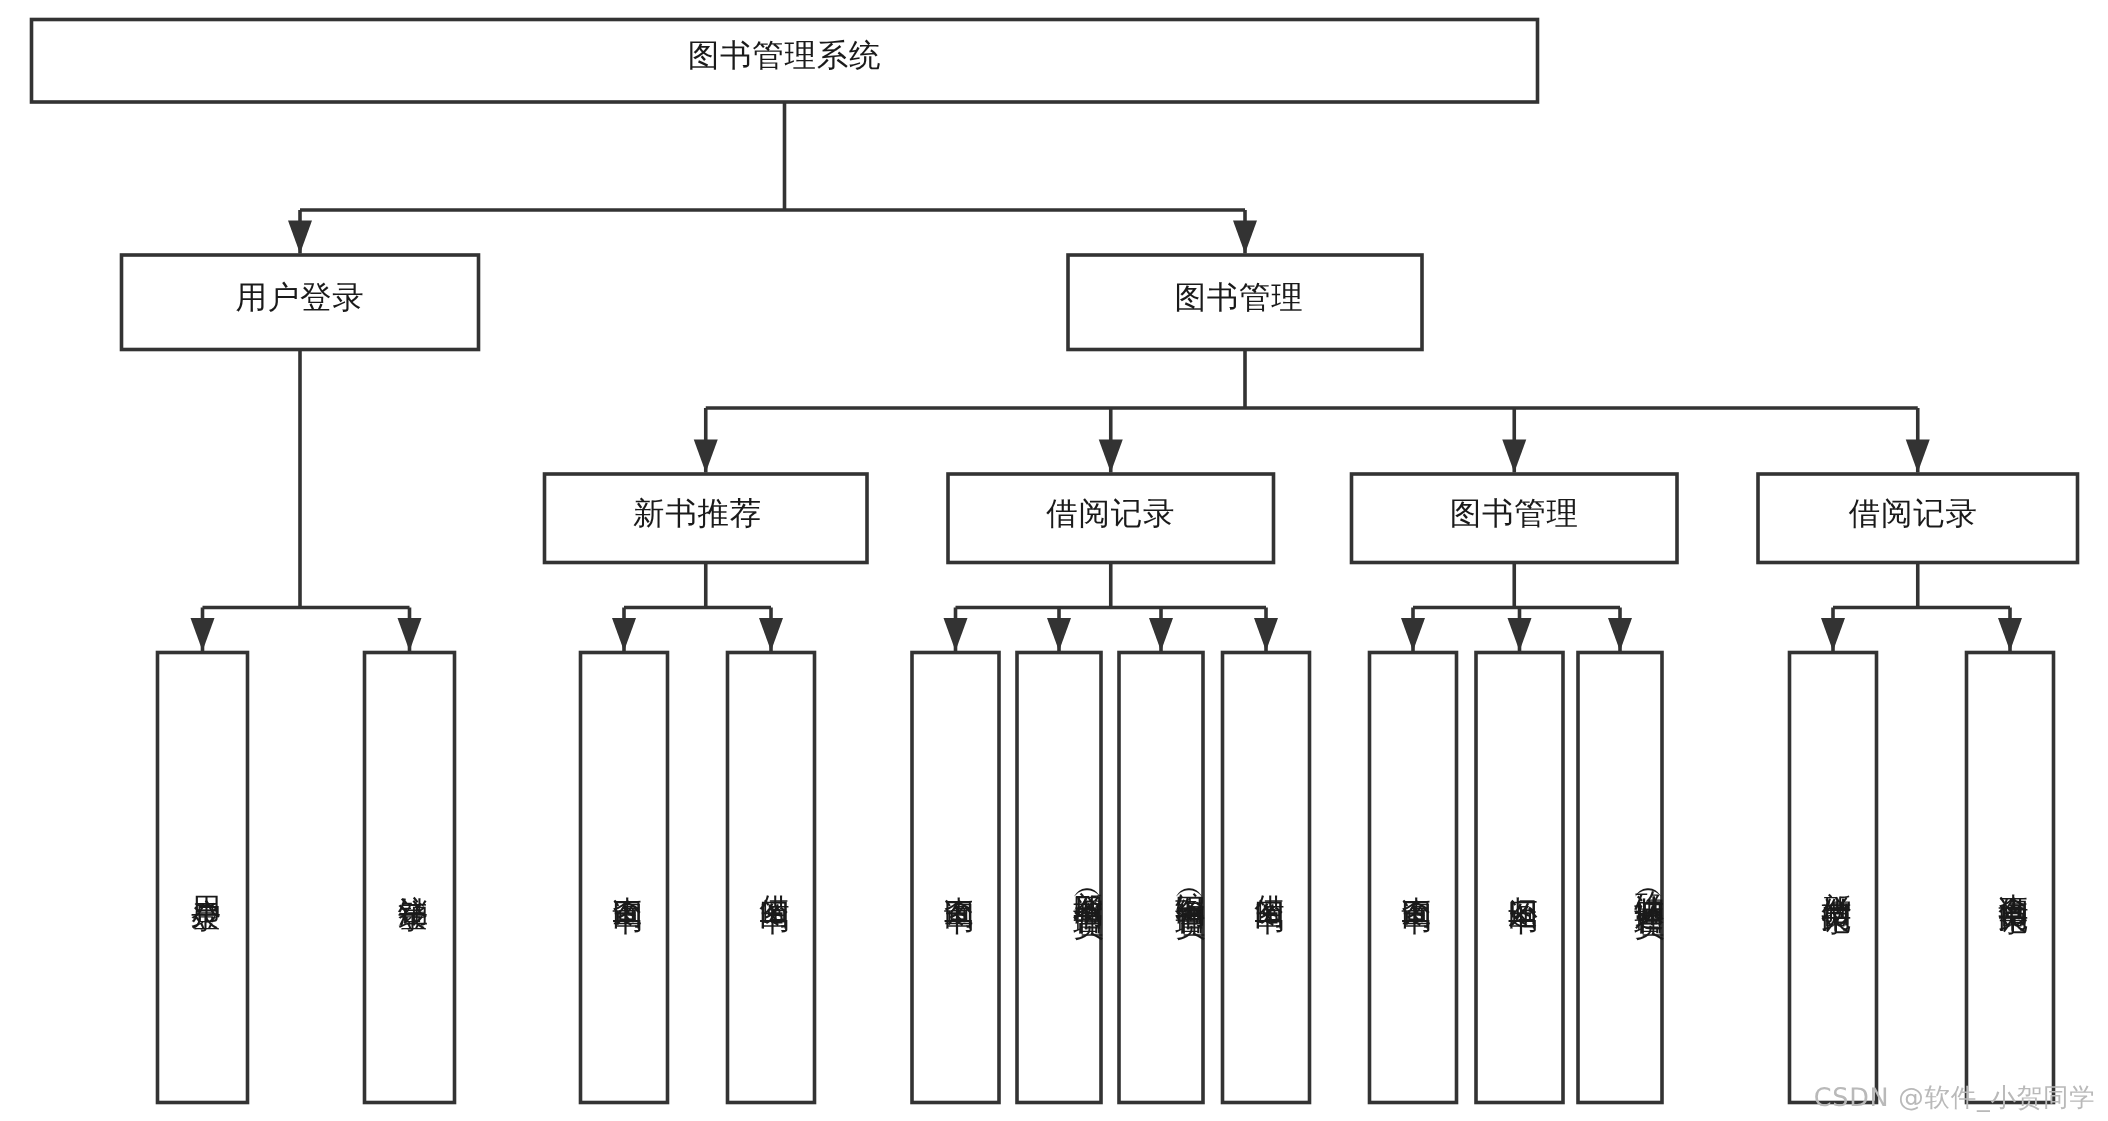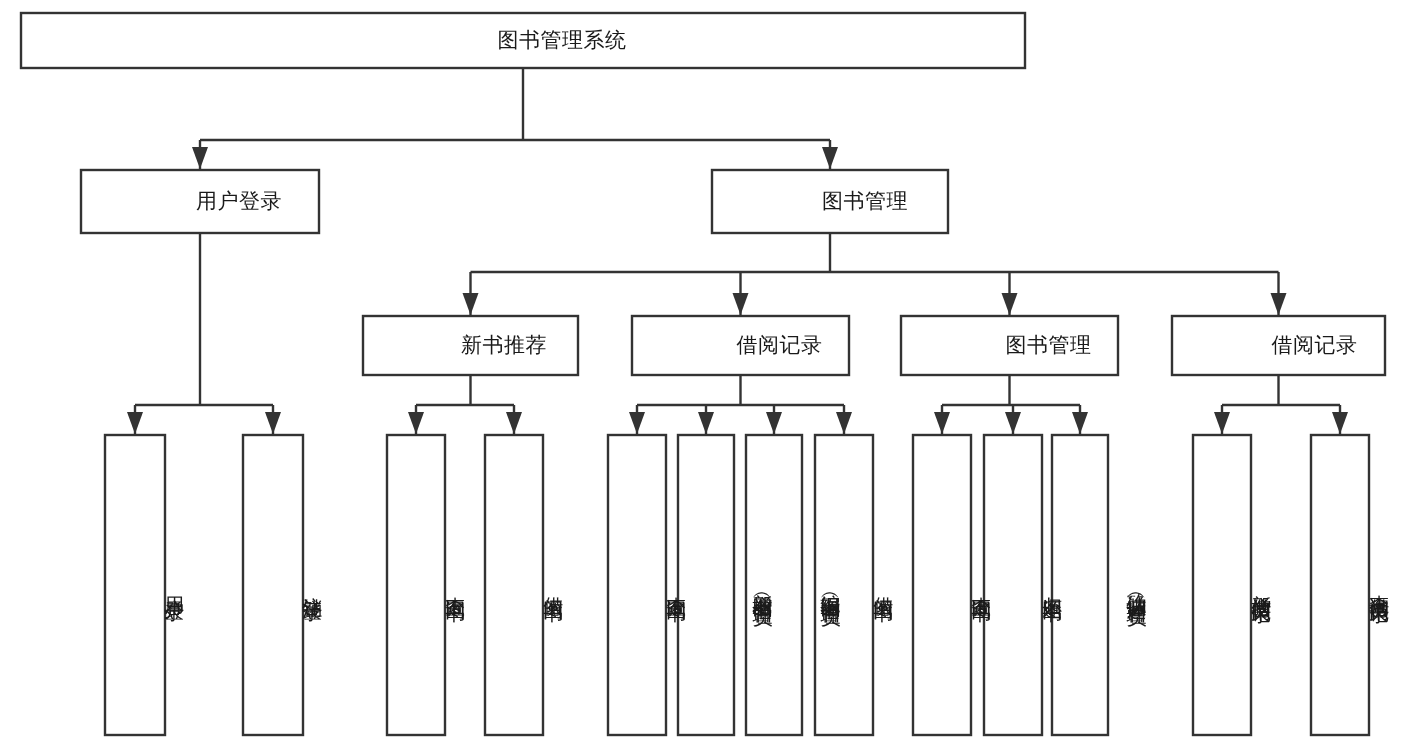--- a/index.html
+++ b/index.html
@@ -40,27 +40,26 @@
   .arrow-head {
     fill: #333333;
     stroke: none;
   }
   .node-label {
     position: absolute;
     display: flex;
     align-items: center;
     justify-content: center;
     color: #1a1a1a;
-    font-family: Liberation Sans, sans-serif;
+    font-family: Liberation Mono, monospace;
     font-size: 21px;
     line-height: 1.08;
     letter-spacing: 0.5px;
     pointer-events: none;
     box-sizing: border-box;
-    margin-left: 39px;
   }
   .node-label.vertical {
     writing-mode: vertical-rl;
     text-orientation: upright;
     font-size: 20px;
     letter-spacing: 2px;
     white-space: nowrap;
   }
   .node-label.vertical.top-aligned {
     align-items: flex-start;
@@ -175,13 +174,14 @@
       <div class="node-label vertical" style="left: 608px; top: 435px; width: 58px; height: 300px;">查询图书</div>
       <div class="node-label vertical top-aligned" style="left: 678px; top: 435px; width: 56px; height: 300px;">新增图书（管理员）</div>
       <div class="node-label vertical top-aligned" style="left: 746px; top: 435px; width: 56px; height: 300px;">编辑图书（管理员）</div>
       <div class="node-label vertical" style="left: 815px; top: 435px; width: 58px; height: 300px;">借阅图书</div>
       <div class="node-label vertical" style="left: 913px; top: 435px; width: 58px; height: 300px;">查询图书</div>
       <div class="node-label vertical" style="left: 984px; top: 435px; width: 58px; height: 300px;">归还图书</div>
       <div class="node-label vertical top-aligned" style="left: 1052px; top: 435px; width: 56px; height: 300px;">确认归还（管理员）</div>
       <div class="node-label vertical" style="left: 1193px; top: 435px; width: 58px; height: 300px;">新增借阅记录</div>
       <div class="node-label vertical" style="left: 1311px; top: 435px; width: 58px; height: 300px;">查询借阅记录</div>
     </div>
+  <div class="watermark">CSDN @软件_小贺同学</div>
 </div>
 
 </body></html>

